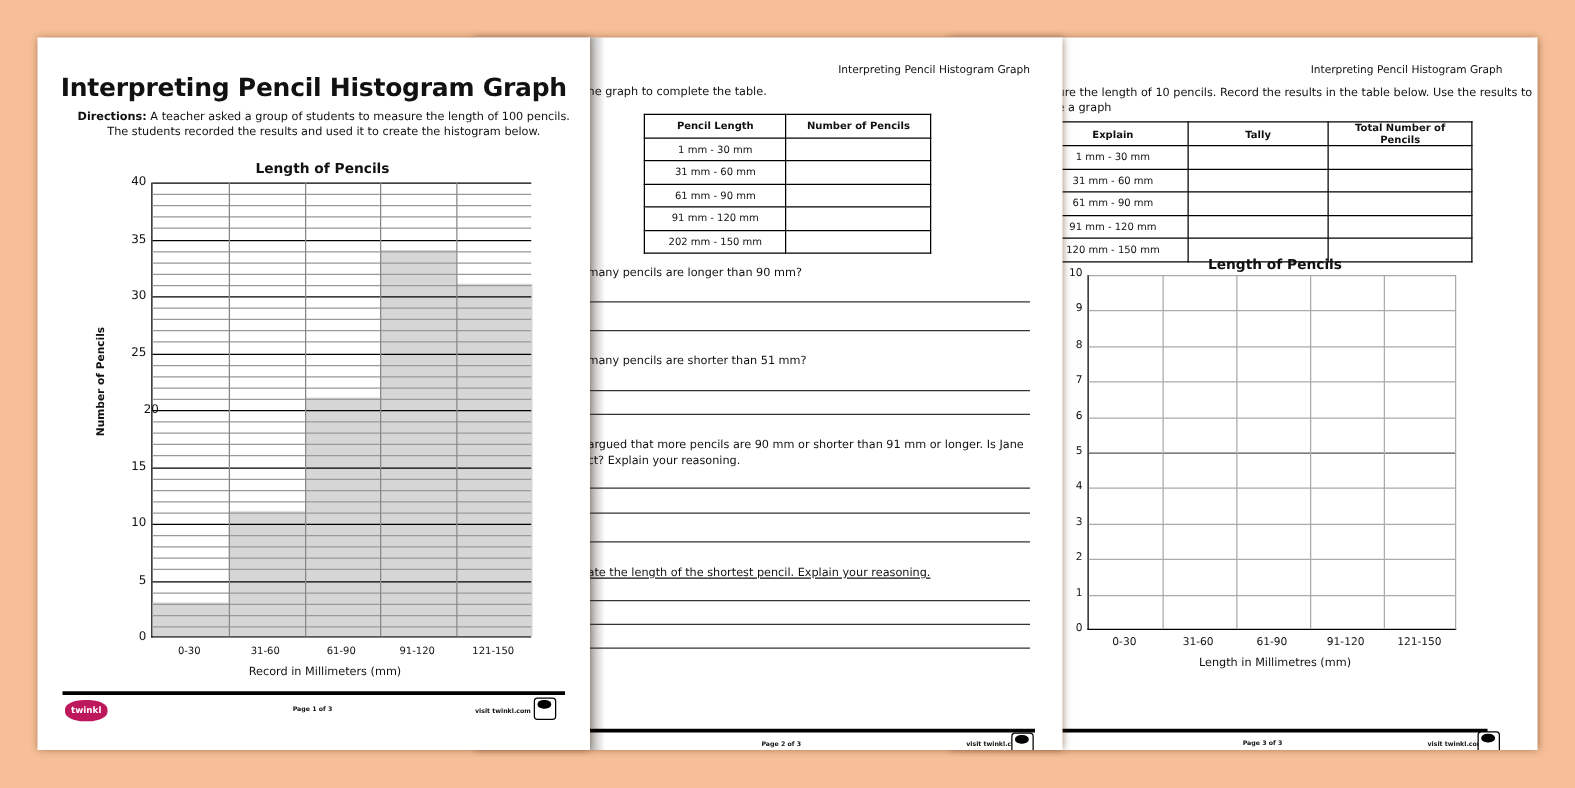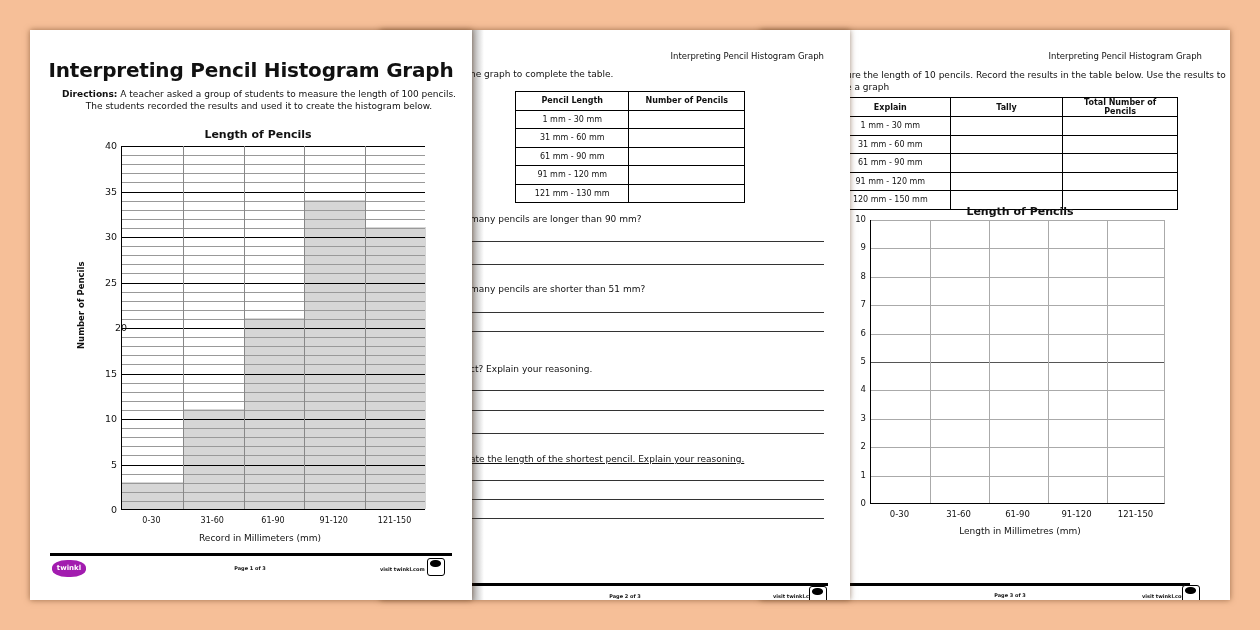--- a/index.html
+++ b/index.html
@@ -53,21 +53,21 @@
   .axis-label { position: absolute; font-size: 9px; text-align: center; }
   .ylab-rot {
     position: absolute; font-size: 8.5px; font-weight: bold;
     transform: rotate(-90deg); transform-origin: center; white-space: nowrap;
   }
 
   .footer-rule { position: absolute; height: 2.5px; background: #000; }
   .page-num { position: absolute; font-size: 5px; font-weight: bold; text-align: center; }
   .visit { position: absolute; font-size: 5px; font-weight: bold; }
   .twinkl-logo {
-    position: absolute; width: 34px; height: 17px; background: #a21caf; color: #fff;
+    position: absolute; width: 34px; height: 17px; background: #be185d; color: #fff;
     border-radius: 45%; font-size: 7px; font-weight: bold; text-align: center; line-height: 17px;
   }
   .badge {
     position: absolute; width: 18px; height: 18px; border: 1.5px solid #000; border-radius: 3px;
     background: #fff;
   }
   .badge::before {
     content: ""; position: absolute; left: 2px; top: 1px; width: 11px; height: 7px;
     background: #000; border-radius: 45%;
   }
@@ -192,34 +192,35 @@
         </tr>
       <tr>
           <td>61 mm - 90 mm</td>
           <td></td>
         </tr>
       <tr>
           <td>91 mm - 120 mm</td>
           <td></td>
         </tr>
       <tr>
-          <td>121 mm - 130 mm</td>
+          <td>202 mm - 150 mm</td>
           <td></td>
         </tr>
     </tbody>
   </table>
 
   <div class="instr" style="left:90px; top:183px;">many pencils are longer than 90 mm?</div>
   <div class="ans-line" style="left:90px; width:354px; top:211px;"></div>
   <div class="ans-line" style="left:90px; width:354px; top:234px;"></div>
 
   <div class="instr" style="left:90px; top:253px;">many pencils are shorter than 51 mm?</div>
   <div class="ans-line" style="left:90px; width:354px; top:282px;"></div>
   <div class="ans-line" style="left:90px; width:354px; top:301px;"></div>
 
+  <div class="instr" style="left:90px; top:320px;">argued that more pencils are 90 mm or shorter than 91 mm or longer. Is Jane</div>
   <div class="instr" style="left:90px; top:333px;">ct? Explain your reasoning.</div>
   <div class="ans-line" style="left:90px; width:354px; top:360px;"></div>
   <div class="ans-line" style="left:90px; width:354px; top:380px;"></div>
   <div class="ans-line" style="left:90px; width:354px; top:403px;"></div>
 
   <div class="instr" style="left:90px; top:423px;text-decoration:underline;">ate the length of the shortest pencil. Explain your reasoning.</div>
   <div class="ans-line" style="left:90px; width:354px; top:450px;"></div>
   <div class="ans-line" style="left:90px; width:354px; top:469px;"></div>
   <div class="ans-line" style="left:90px; width:354px; top:488px;"></div>
 

